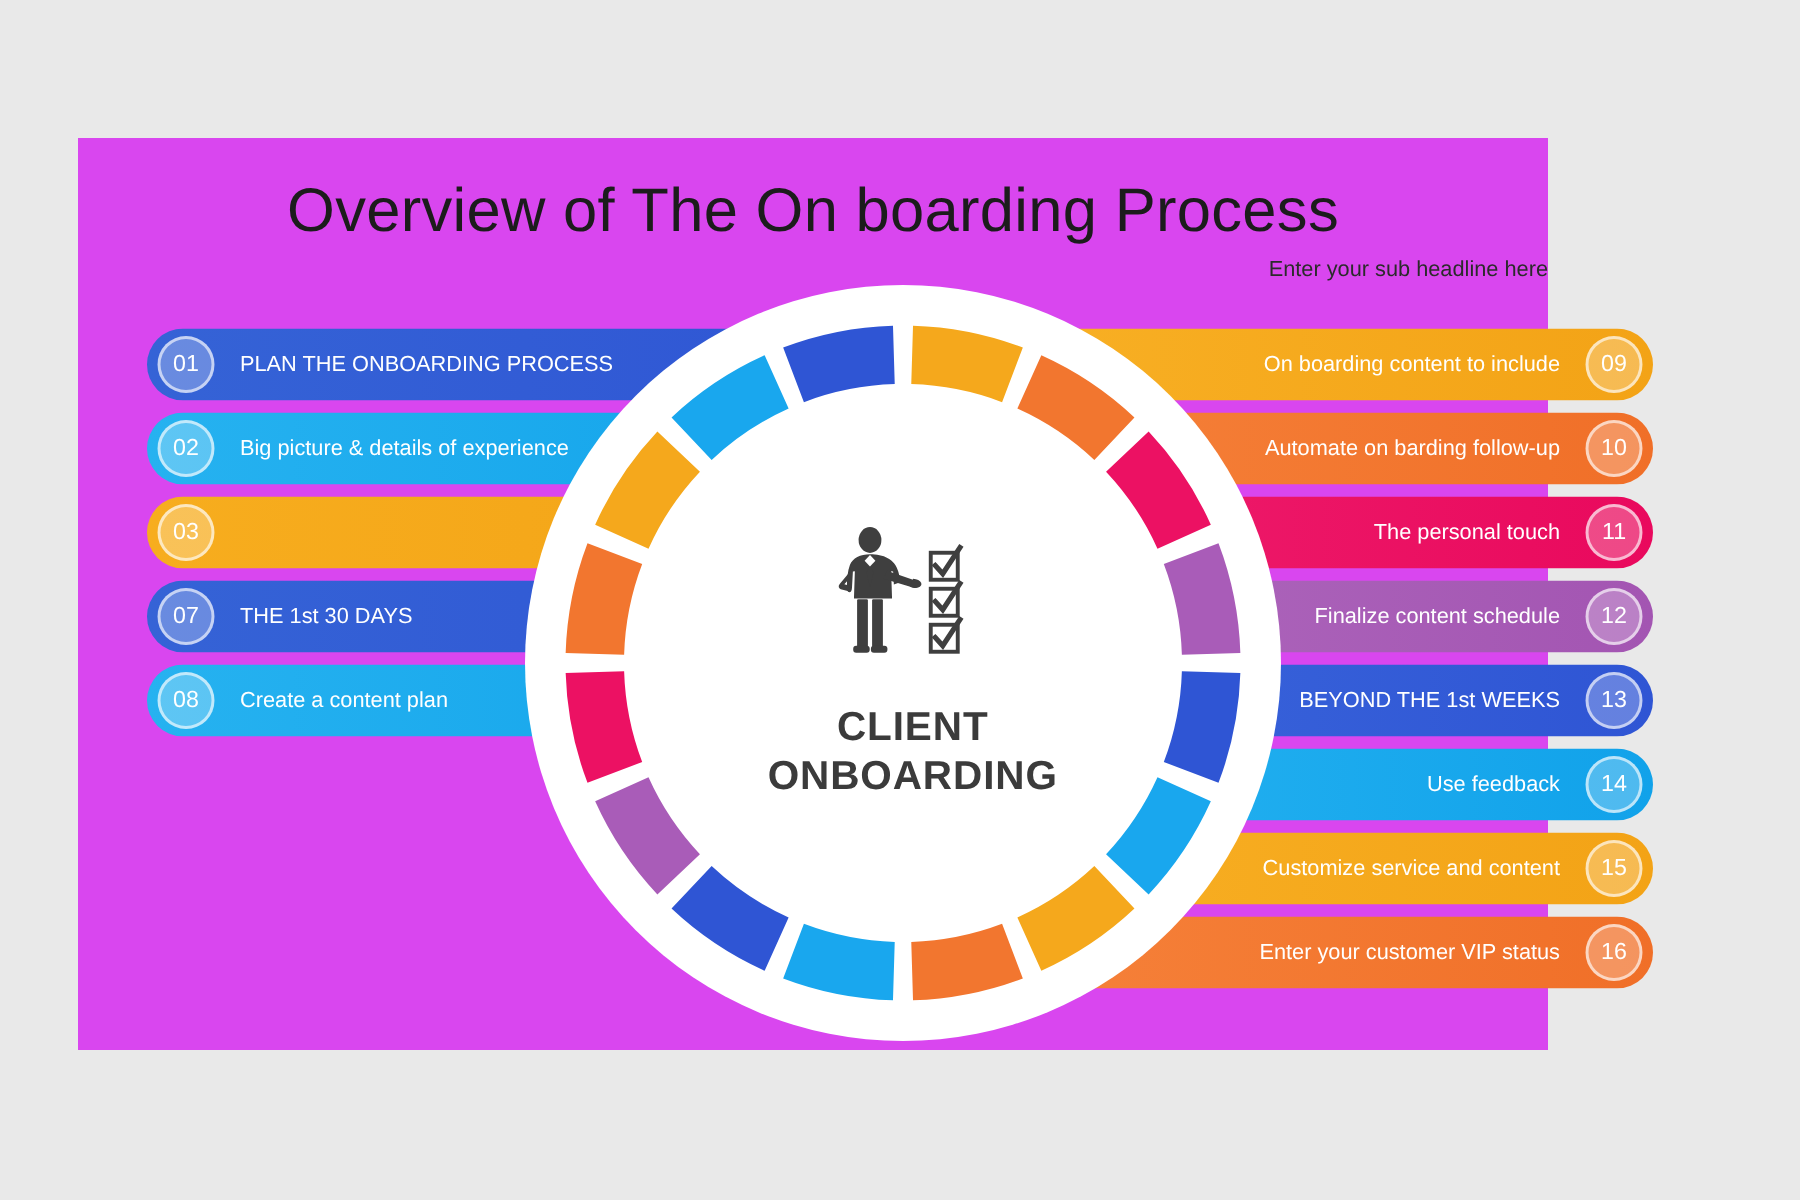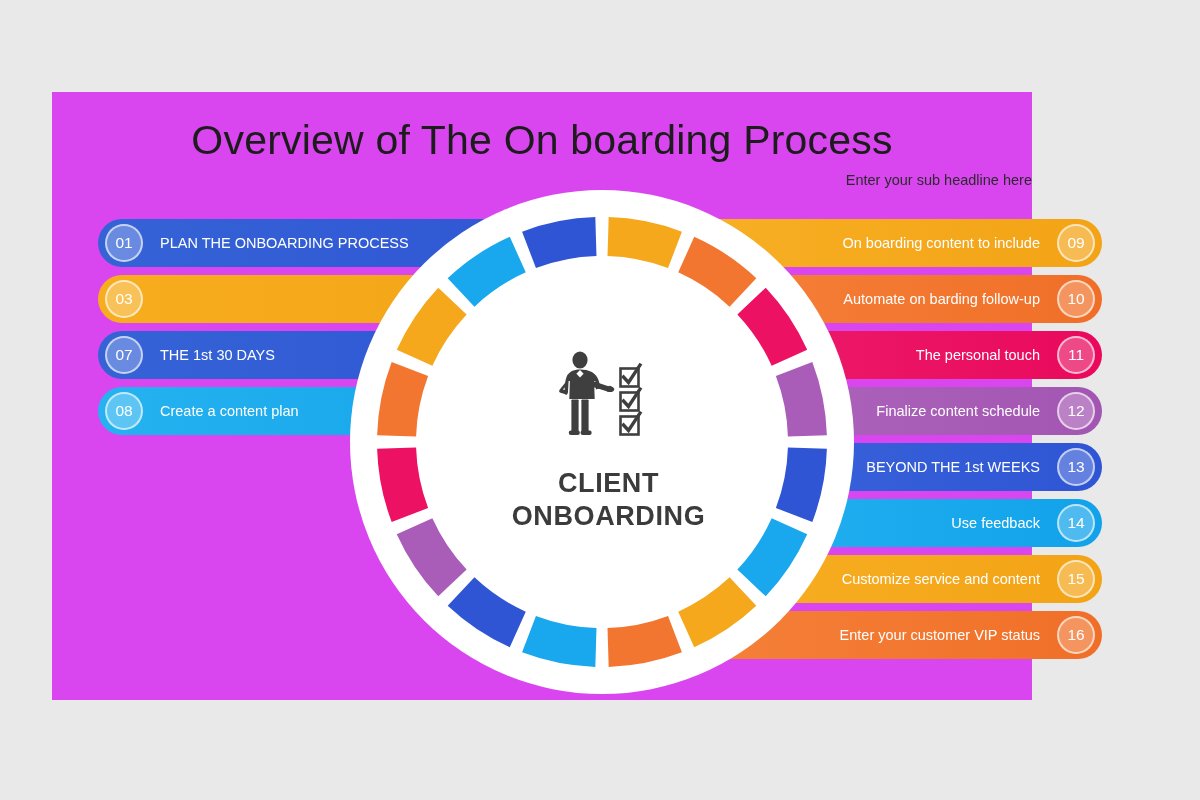--- a/index.html
+++ b/index.html
@@ -102,20 +102,27 @@
   <div id="title">Overview of The On boarding Process</div>
   <div id="subtitle">Enter your sub headline here</div>
 
   <div class="bars left" id="bars-left">
       <div class="bar left">
         <div class="bar-body">
           <div class="bar-fill" style="background: linear-gradient(90deg, rgb(53, 99, 214), rgb(47, 85, 212));"></div>
         </div>
         <div class="badge">01</div>
         <div class="bar-label">PLAN THE ONBOARDING PROCESS</div>
+      </div>
+      <div class="bar left">
+        <div class="bar-body">
+          <div class="bar-fill" style="background: linear-gradient(90deg, rgb(38, 178, 240), rgb(17, 162, 234));"></div>
+        </div>
+        <div class="badge">02</div>
+        <div class="bar-label">Big picture &amp; details of experience</div>
       </div>
       <div class="bar left">
         <div class="bar-body">
           <div class="bar-fill" style="background: linear-gradient(90deg, rgb(247, 173, 30), rgb(243, 163, 22));"></div>
         </div>
         <div class="badge">03</div>
       </div>
       <div class="bar left">
         <div class="bar-body">
           <div class="bar-fill" style="background: linear-gradient(90deg, rgb(53, 99, 214), rgb(47, 85, 212));"></div>

